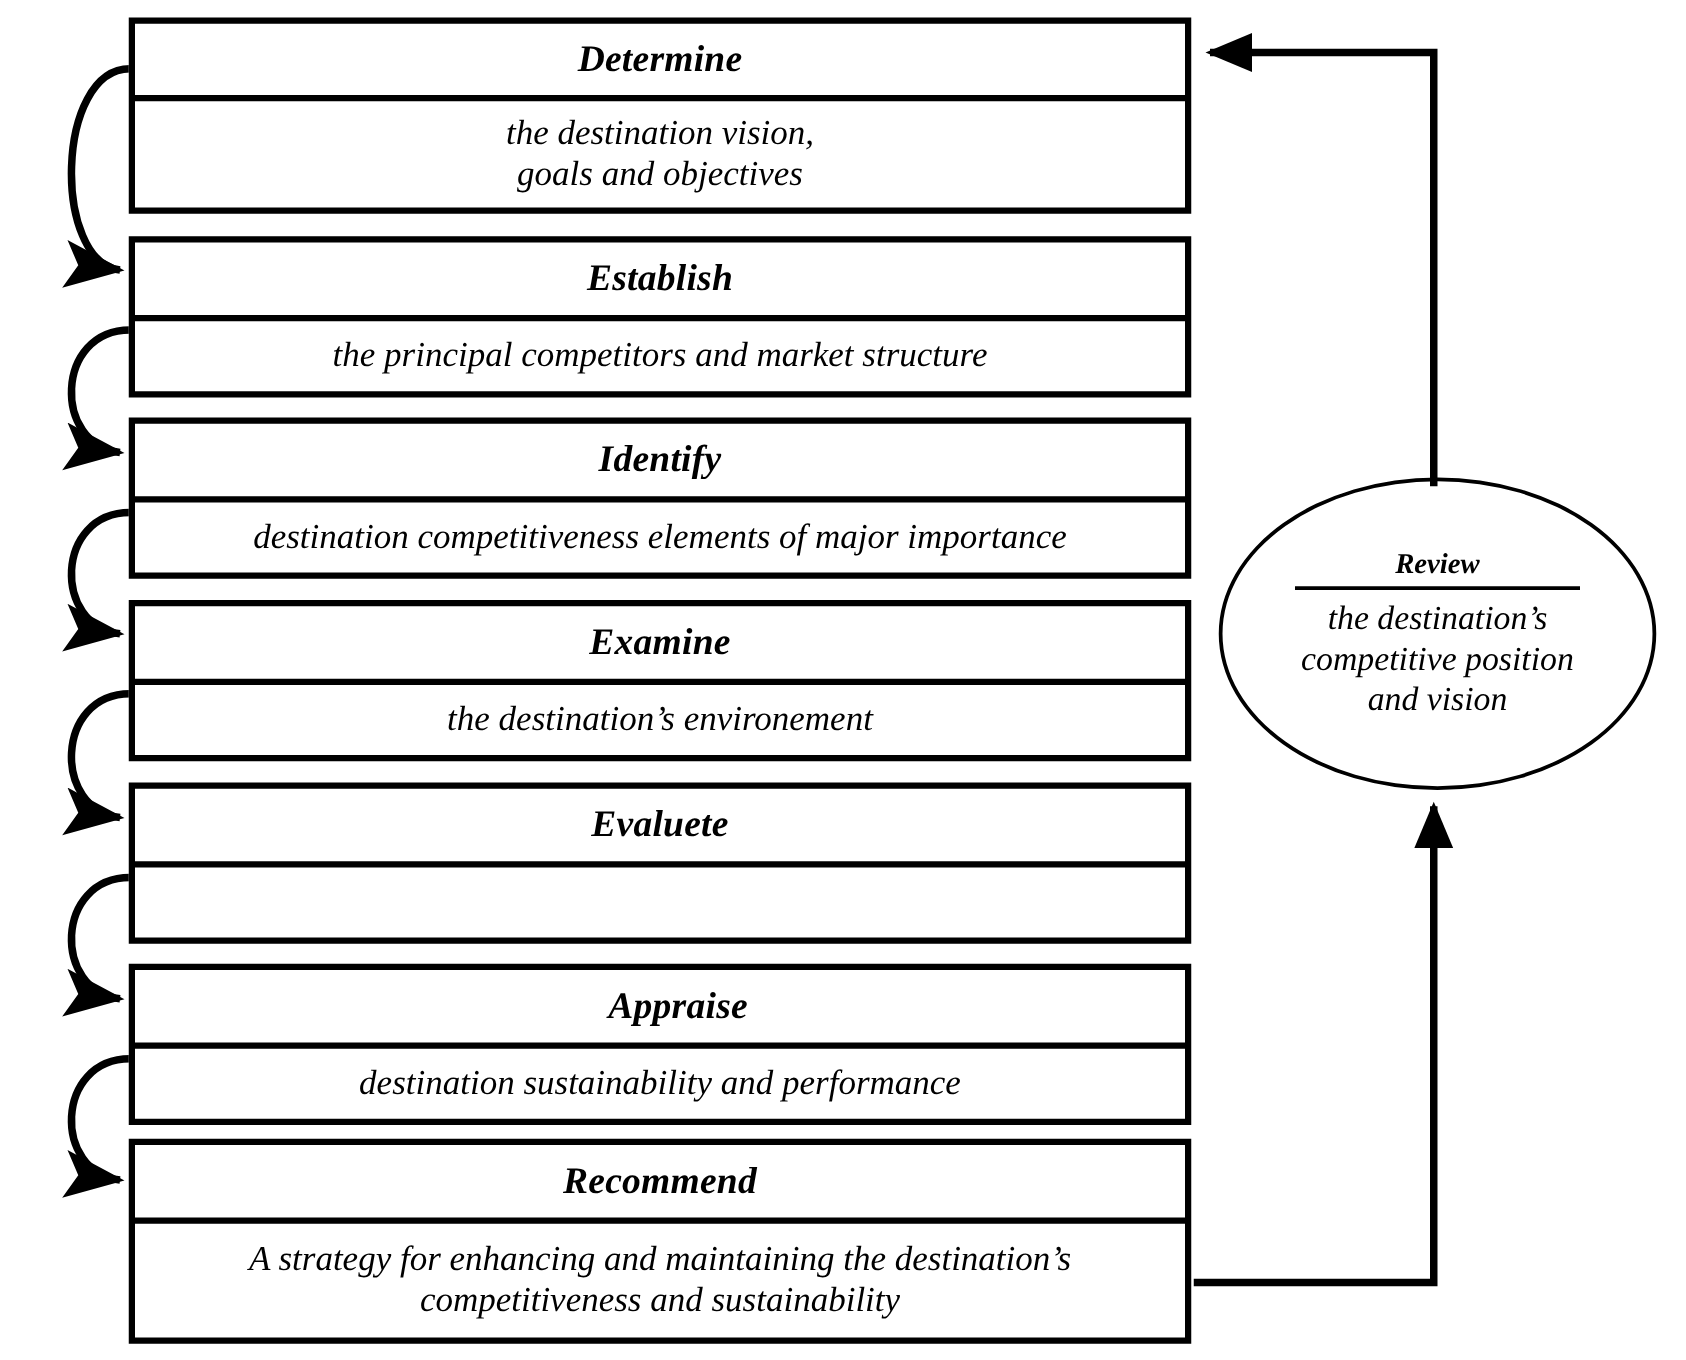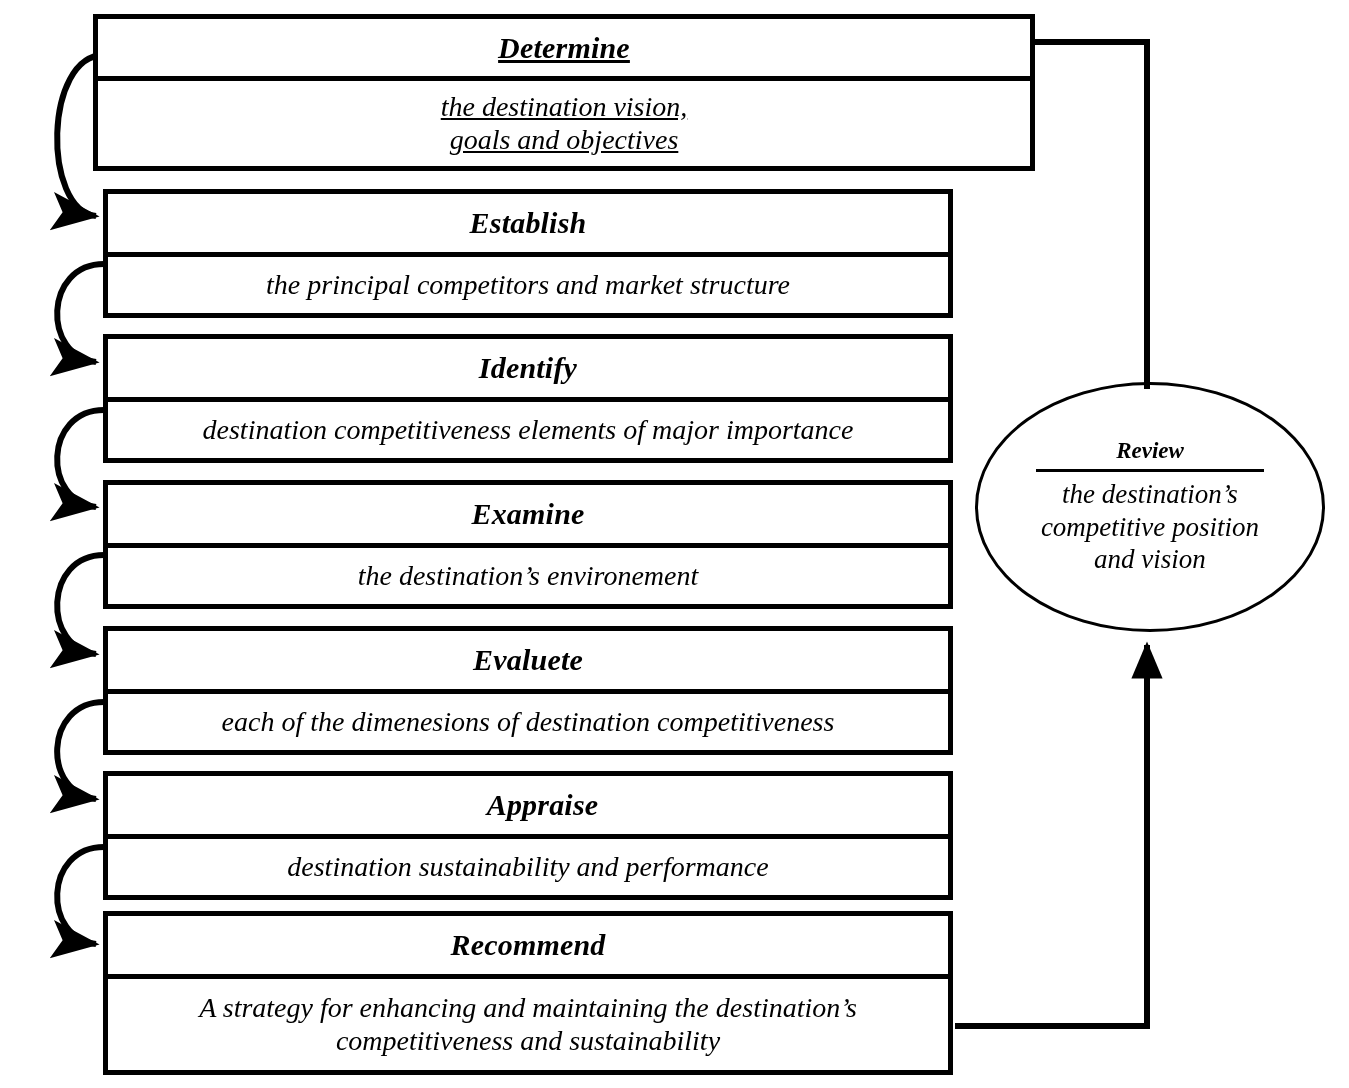--- a/index.html
+++ b/index.html
@@ -99,21 +99,21 @@
       <path d="M 104 555 C 44 555 42 648 96 654"></path>
       <path d="M 104 702 C 44 702 42 793 96 799"></path>
       <path d="M 104 847 C 44 847 42 938 96 944"></path>
     </g>
 
     <path d="M 955 1026 L 1147 1026 L 1147 645" fill="none" stroke="#000" stroke-width="6" marker-end="url(#arrowStraight)"></path>
 
     <path d="M 1147 389 L 1147 42 L 968 42" fill="none" stroke="#000" stroke-width="6" marker-end="url(#arrowStraight)"></path>
   </svg>
 
-  <div class="box" style="left:93px;top:14px;width:942px;height:157px;text-decoration:underline;">
+  <div class="box" style="left:103px;top:14px;width:850px;height:157px;">
     <div class="box-header" style="height:62px;">Determine</div>
     <div class="box-body">the destination vision,
 goals and objectives</div>
   </div>
 
   <div class="box" style="left:103px;top:189px;width:850px;height:129px;">
     <div class="box-header" style="height:63px;">Establish</div>
     <div class="box-body">the principal competitors and market structure</div>
   </div>
 
@@ -122,21 +122,20 @@
     <div class="box-body">destination competitiveness elements of major importance</div>
   </div>
 
   <div class="box" style="left:103px;top:480px;width:850px;height:129px;">
     <div class="box-header" style="height:63px;">Examine</div>
     <div class="box-body">the destination’s environement</div>
   </div>
 
   <div class="box" style="left:103px;top:626px;width:850px;height:129px;">
     <div class="box-header" style="height:63px;">Evaluete</div>
-    <div class="box-body">each of the dimenesions of destination competitiveness</div>
   </div>
 
   <div class="box" style="left:103px;top:771px;width:850px;height:129px;">
     <div class="box-header" style="height:63px;padding-left:29px;">Appraise</div>
     <div class="box-body">destination sustainability and performance</div>
   </div>
 
   <div class="box" style="left:103px;top:911px;width:850px;height:164px;">
     <div class="box-header" style="height:63px;">Recommend</div>
     <div class="box-body">A strategy for enhancing and maintaining the destination’s

